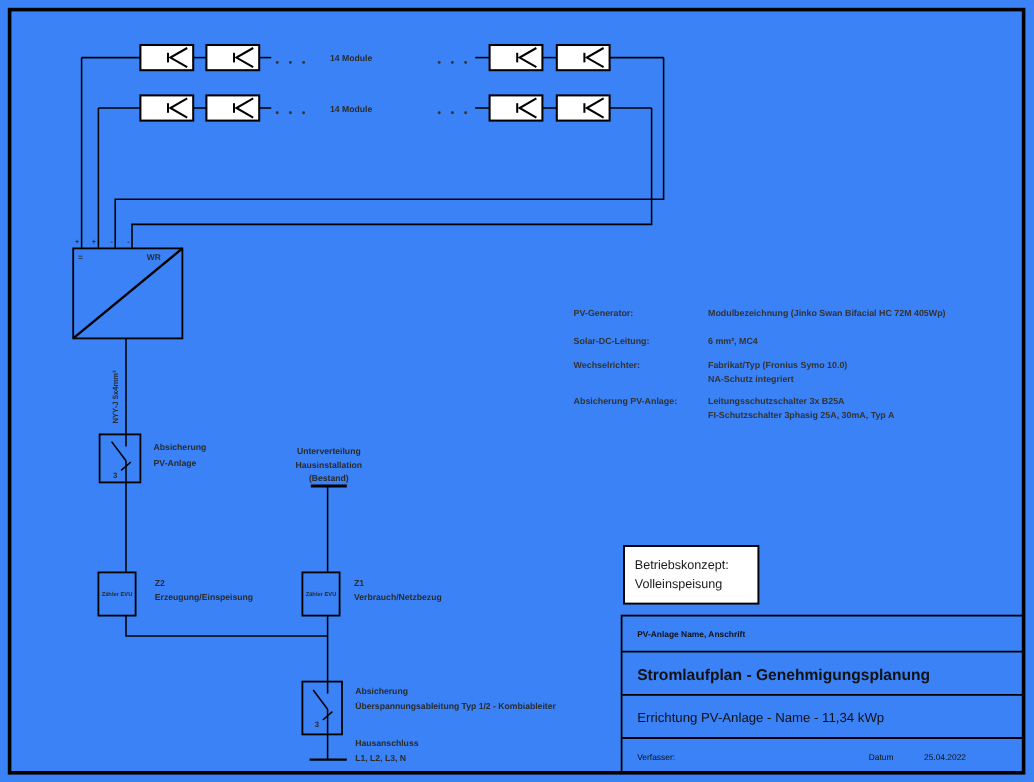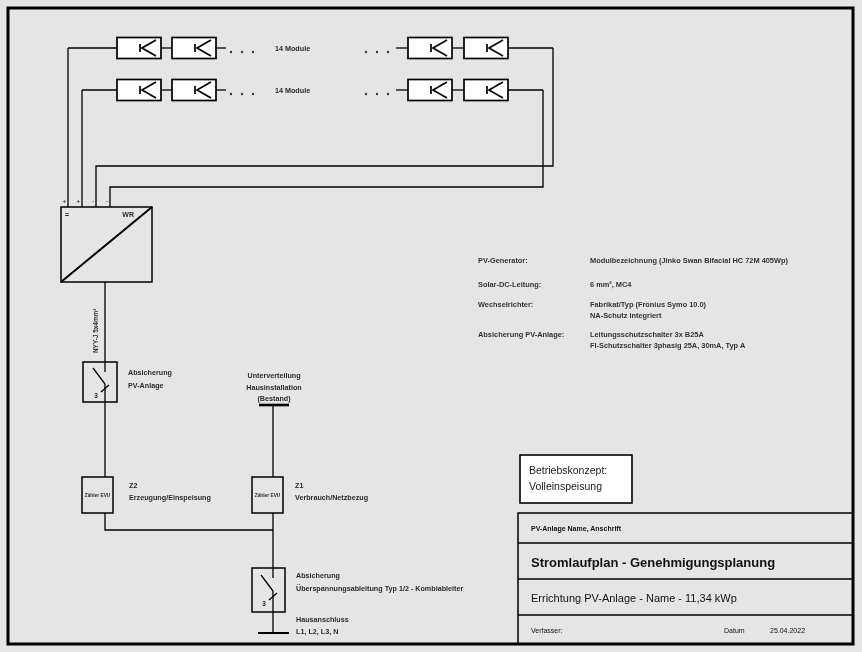--- a/index.html
+++ b/index.html
@@ -1,19 +1,19 @@
 <!DOCTYPE html>
 <html><head>
 <meta charset="utf-8">
 <style>
   html,body{margin:0;padding:0;background:#ffffff;}
   .sheet{
     position:relative;
     width:862px;height:652px;
-    background:#e5e5e5;
+    background:#3b82f6;
     font-family:"Liberation Sans", sans-serif;
     overflow:hidden;
   }
   svg{display:block;}
   svg text{
     font-family:"Liberation Sans", sans-serif;
     fill:#2b2b2b;
   }
   .lbl{font-size:7.2px;font-weight:700;}
   .spec{font-size:7.4px;font-weight:700;fill:#333333;}

